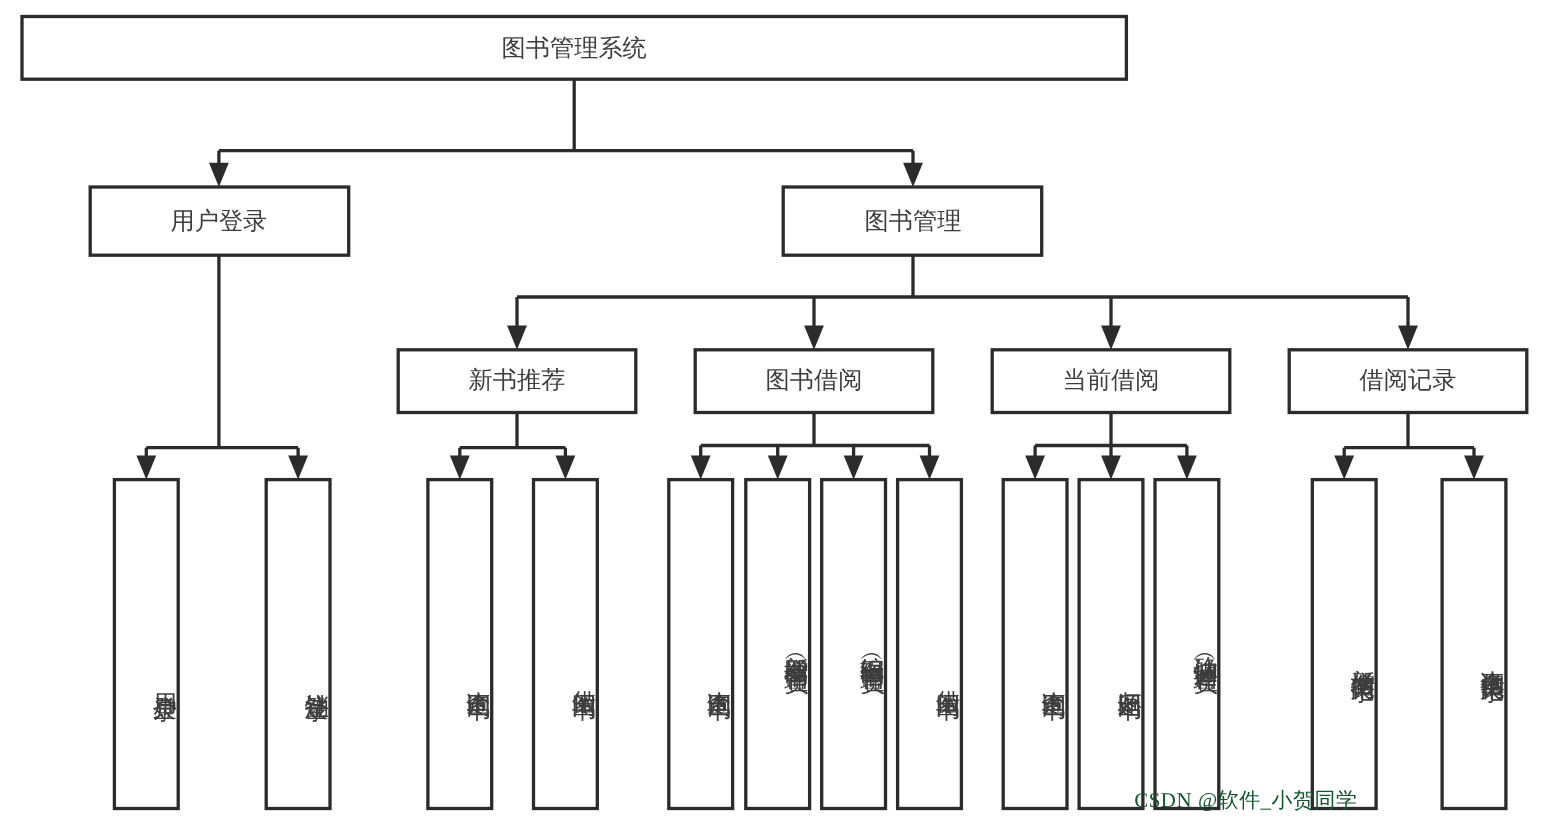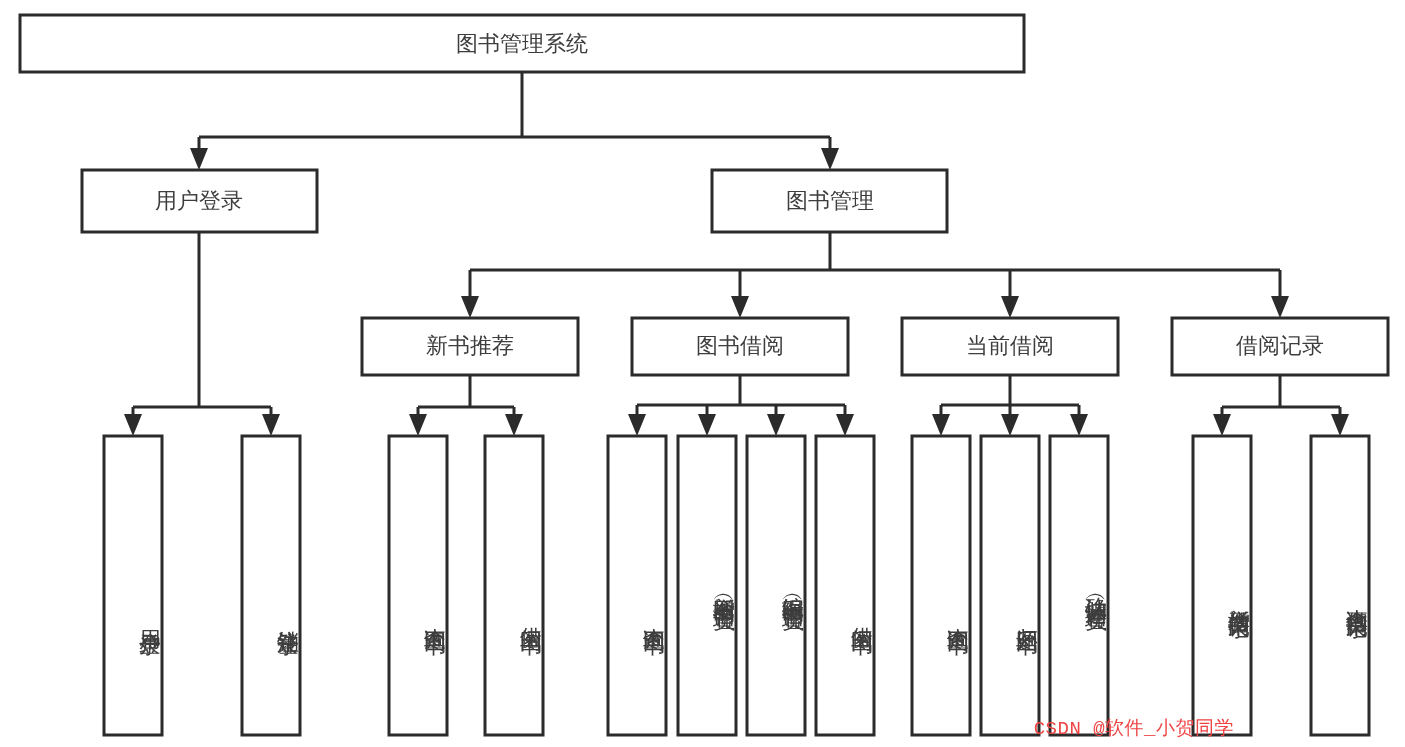--- a/index.html
+++ b/index.html
@@ -59,23 +59,23 @@
     display: flex;
     align-items: flex-start;
     justify-content: center;
     white-space: nowrap;
     pointer-events: none;
   }
   .watermark {
     position: absolute;
     right: 8px;
     bottom: 6px;
-    font-family: Liberation Mono, monospace;
+    font-family: Liberation Serif, serif;
     font-size: 19px;
-    color: #ef4444;
+    color: #14532d;
     white-space: nowrap;
     letter-spacing: 0.5px;
   }
 </style>
 </head>
 <body>
 
 <div id="diagram-root">
 
   <svg class="diagram" viewBox="0 0 1405 747">

